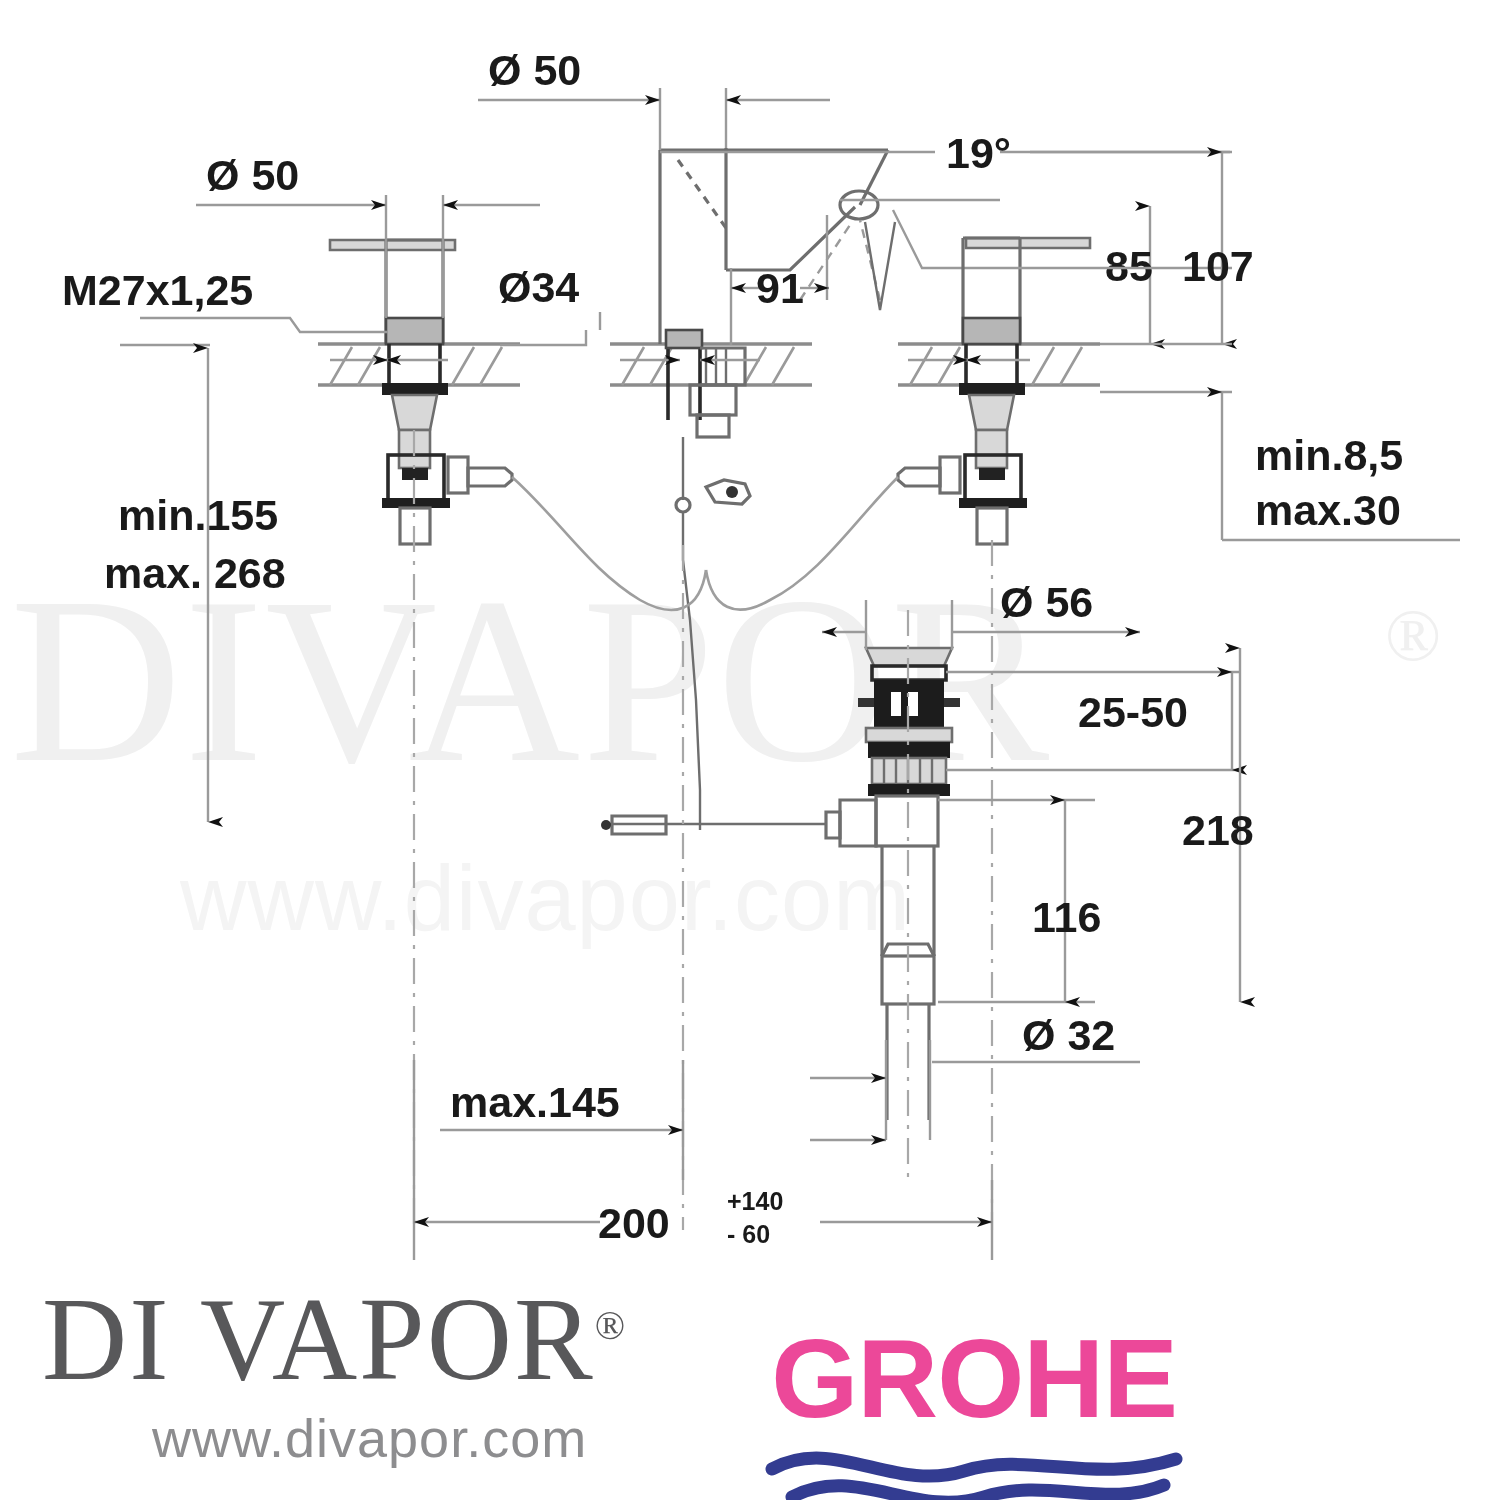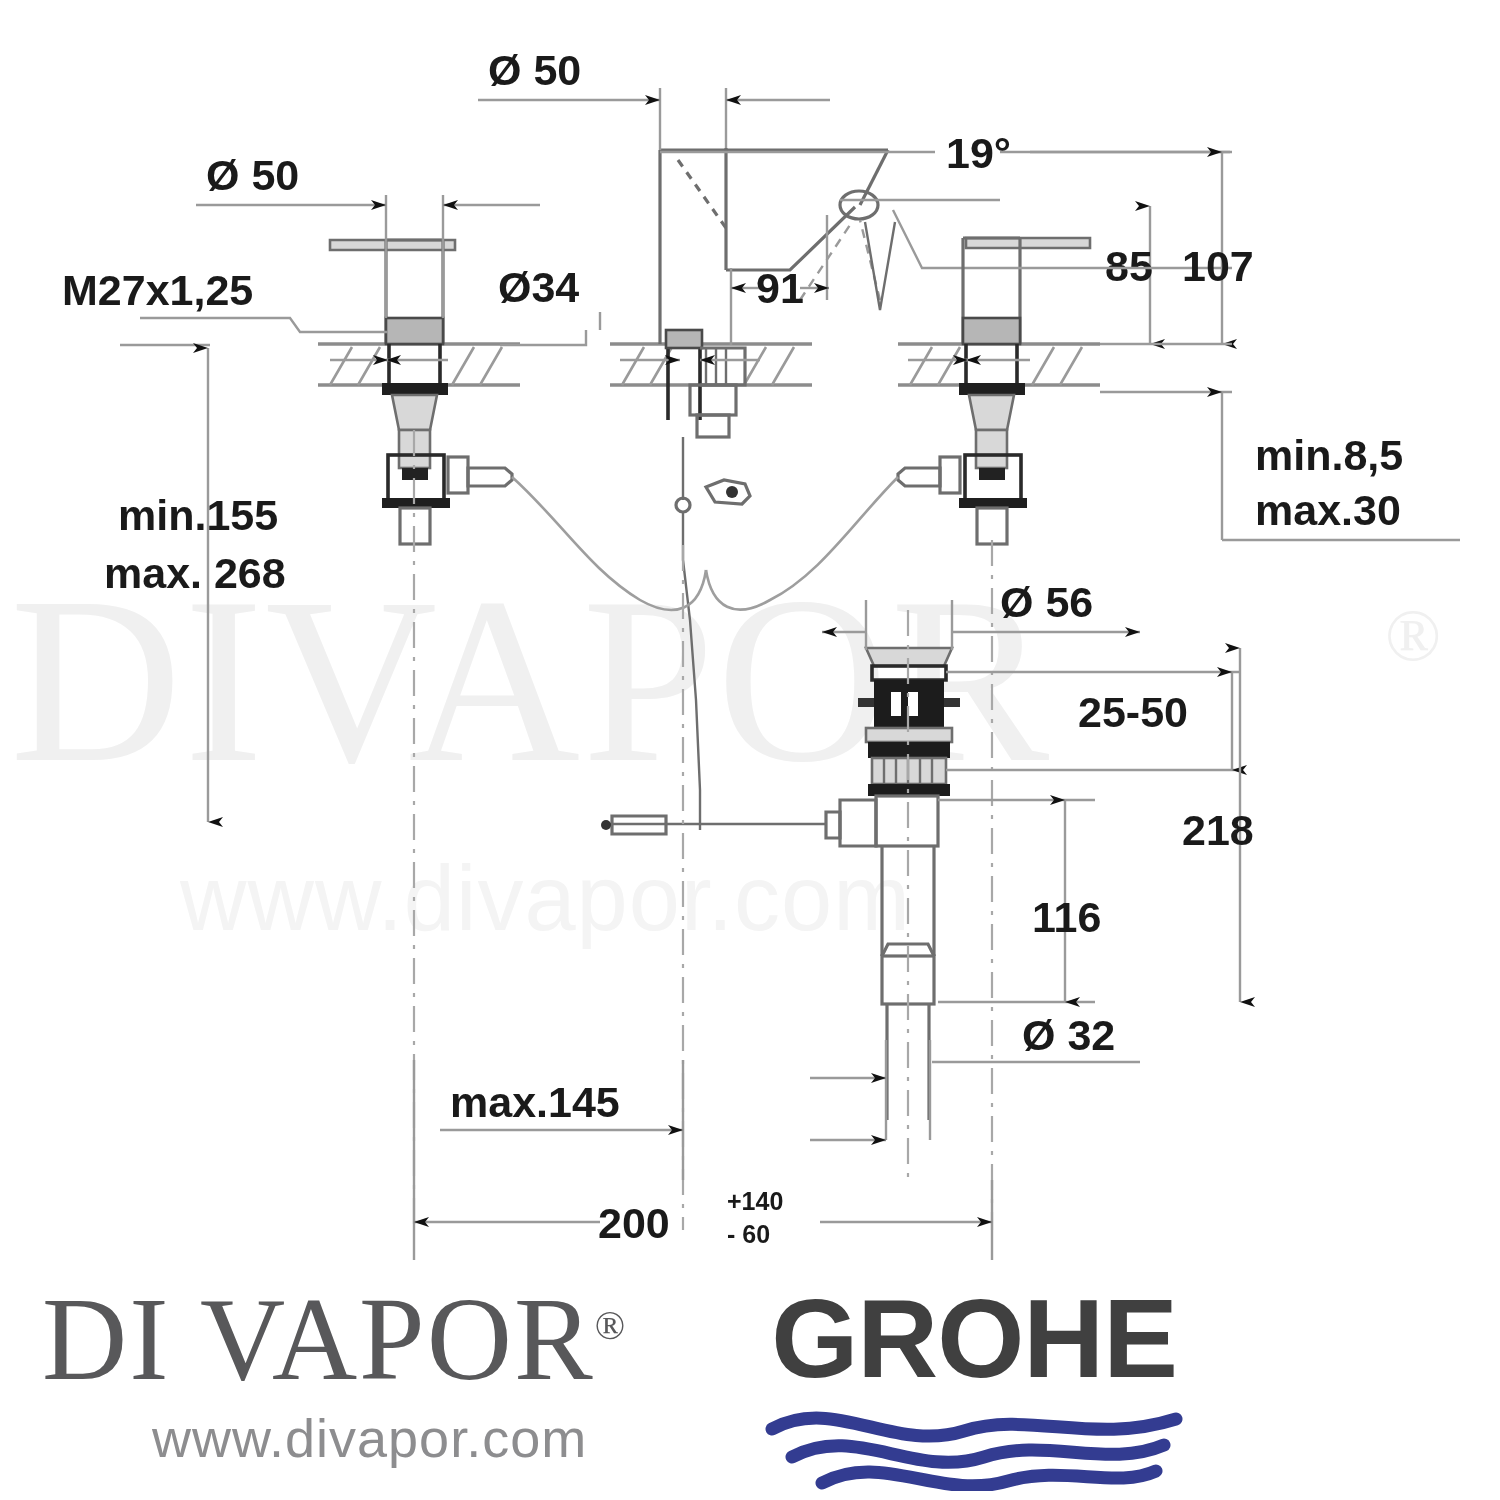--- a/index.html
+++ b/index.html
@@ -415,21 +415,21 @@
   <div id="branding">
 
     <div class="divapor-logo">
       <div class="divapor-word">
         <span>DI VAPOR</span><span class="divapor-reg">®</span>
       </div>
       <div class="divapor-url">www.divapor.com</div>
     </div>
 
     <div class="grohe-logo">
-      <div class="grohe-word" id="grohe-word" style="color: #404040;">GROHE</div>
+      <div class="grohe-word" id="grohe-word" style="color: #ec4899; margin-top: 40px;">GROHE</div>
       <svg width="420" height="90" viewBox="0 0 420 90" style="display:block;margin:6px auto 0;">
         <path id="wave1" d="M8,28 C70,-6 130,52 200,30 C265,10 330,44 412,18" fill="none" stroke-width="13" stroke-linecap="round" stroke="#333C91"></path>
         <path id="wave2" d="M28,56 C92,22 150,78 220,56 C282,36 344,68 400,44" fill="none" stroke-width="13" stroke-linecap="round" stroke="#333C91"></path>
         <path id="wave3" d="M58,82 C118,50 176,100 244,80 C300,64 352,88 392,70" fill="none" stroke-width="13" stroke-linecap="round" stroke="#333C91"></path>
       </svg>
     </div>
 
   </div>
 
 </div>

